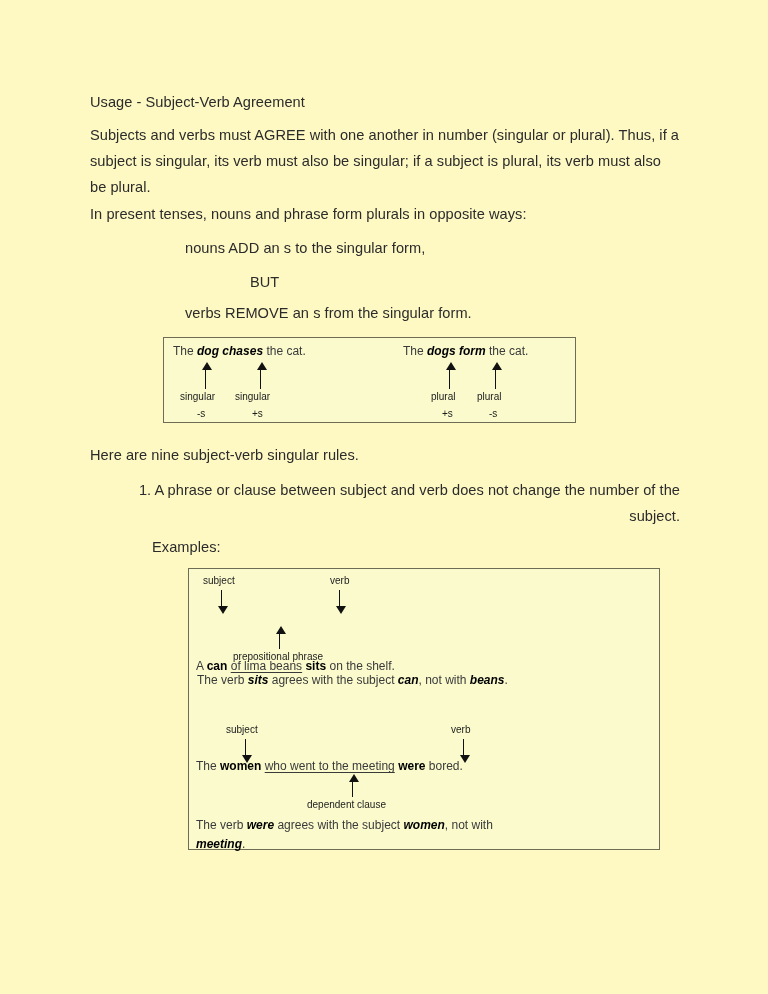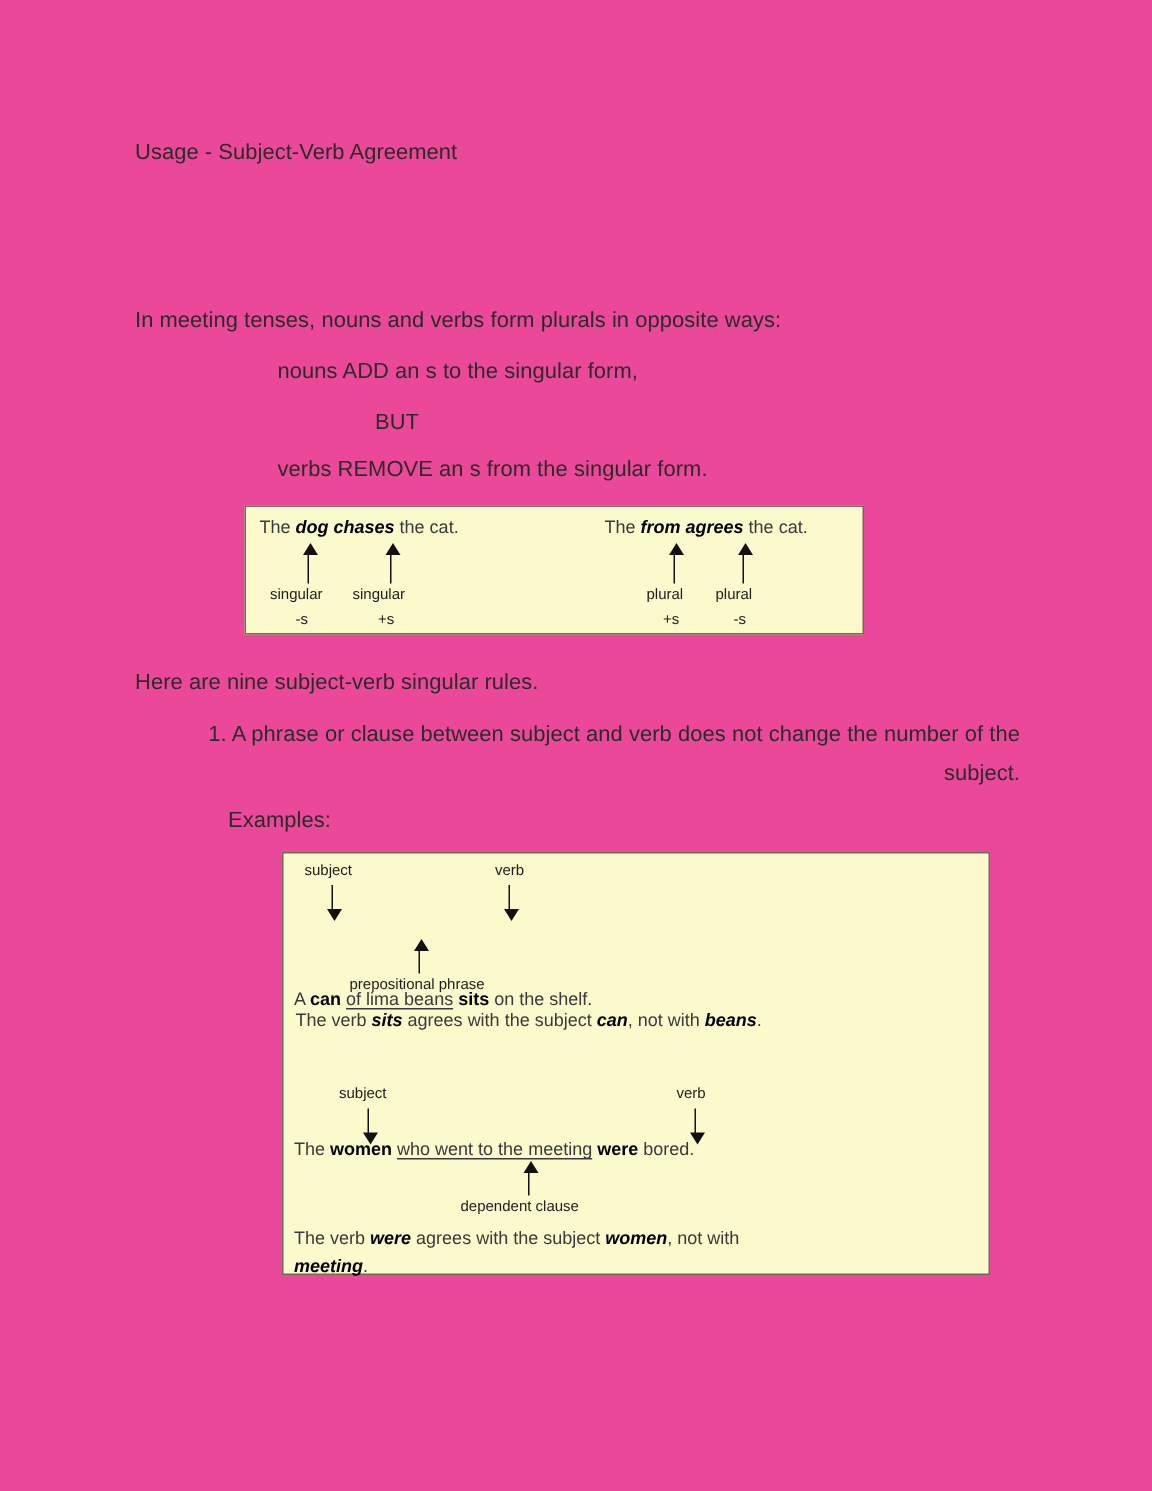--- a/index.html
+++ b/index.html
@@ -11,21 +11,21 @@
     width: 768px;
     height: 994px;
     position: relative;
     font-family: "Liberation Sans", sans-serif;
     color: #231f20;
     overflow: hidden;
   }
   .page {
     position: absolute;
     inset: 0;
-    background: #ec4899;
+    background: #fef9c3;
   }
 
   
   .doc-text {
     position: absolute;
     left: 90px;
     width: 590px;
     font-size: 14.6px;
     line-height: 26px;
     color: #2b2b2b;
@@ -105,40 +105,41 @@
   
   #figure-subject-verb-examples { left: 188px; top: 568px; width: 472px; height: 282px; }
 </style>
 </head>
 <body>
 
 <div class="page">
 
   <div class="doc-text p-title">Usage - Subject-Verb Agreement</div>
 
+  <div class="doc-text p-intro">Subjects and verbs must AGREE with one another in number (singular or plural). Thus, if a subject is singular, its verb must also be singular; if a subject is plural, its verb must also be plural.</div>
 
-  <div class="doc-text p-present">In meeting tenses, nouns and verbs form plurals in opposite ways:</div>
+  <div class="doc-text p-present">In present tenses, nouns and phrase form plurals in opposite ways:</div>
 
   <div class="doc-text p-but">BUT</div>
 
   <div class="doc-text p-nouns">nouns ADD an s to the singular form,</div>
 
   <div class="doc-text p-verbs">verbs REMOVE an s from the singular form.</div>
 
   <div class="doc-text p-nine">Here are nine subject-verb singular rules.</div>
 
   <div class="doc-text p-rule1">1.  A phrase or clause between subject and verb does not change the number of the subject.</div>
 
   <div class="doc-text p-examples">Examples:</div>
 
   <div class="figbox" id="figure-dog-chases">
 
     <div class="sentence" style="left:9px; top:6px;"><span>The </span><i class="bi">dog</i><span> </span><i class="bi">chases</i><span> the cat.</span></div>
 
-    <div class="sentence" style="left:239px; top:6px;"><span>The </span><i class="bi">from</i><span> </span><i class="bi">agrees</i><span> the cat.</span></div>
+    <div class="sentence" style="left:239px; top:6px;"><span>The </span><i class="bi">dogs</i><span> </span><i class="bi">form</i><span> the cat.</span></div>
 
     <div class="arrow up" style="left:41px;  top:31px; height:20px;"></div>
     <div class="arrow up" style="left:96px;  top:31px; height:20px;"></div>
     <div class="arrow up" style="left:285px; top:31px; height:20px;"></div>
     <div class="arrow up" style="left:331px; top:31px; height:20px;"></div>
 
     <div class="lbl" style="left:16px;  top:53px;">singular</div>
     <div class="lbl" style="left:71px;  top:53px;">singular</div>
     <div class="lbl" style="left:267px; top:53px;">plural</div>
     <div class="lbl" style="left:313px; top:53px;">plural</div>

